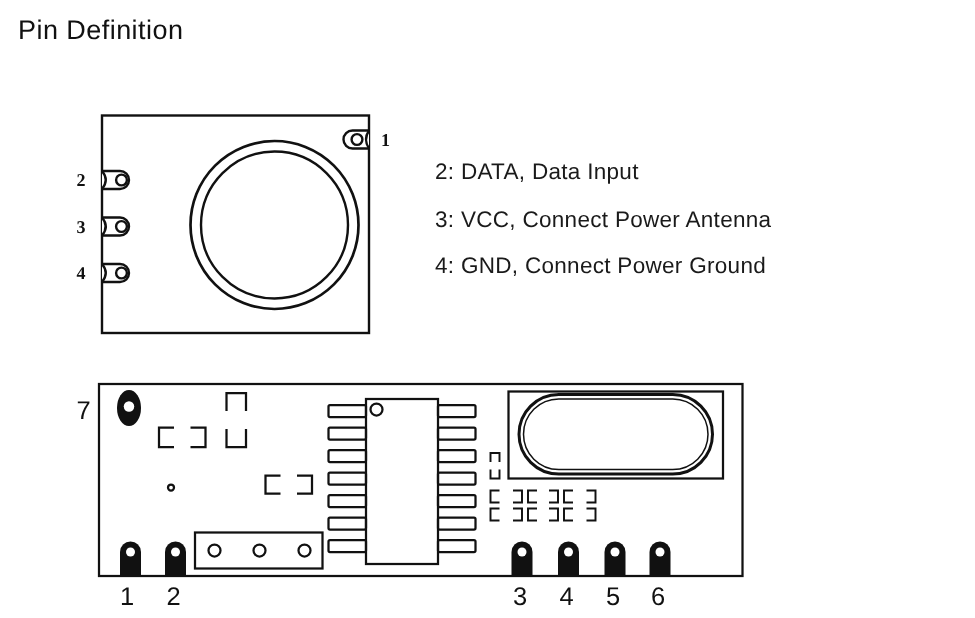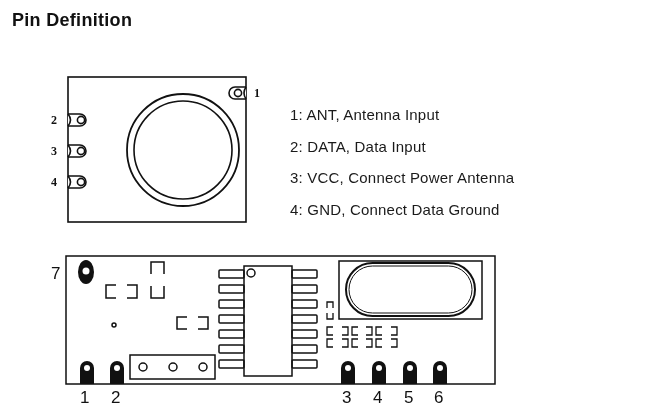--- a/index.html
+++ b/index.html
@@ -1,17 +1,17 @@
 <!DOCTYPE html>
 <html><head>
 <meta charset="utf-8">
 <style>
   html, body { margin: 0; padding: 0; background: #ffffff; }
   body { width: 650px; height: 412px; position: relative; overflow: hidden; font-family: "Liberation Sans", sans-serif; }
-  .title { position: absolute; left: 12px; top: 10px; font-size: 18px; font-weight: bold; color: #111; letter-spacing: 0.3px; }
+  .title { position: absolute; left: 12px; top: 10px; font-size: 18px; font-weight: normal; color: #111; letter-spacing: 0.3px; }
   .pinlist { position: absolute; left: 290px; top: 104px; }
   .pinlist .row { font-size: 15px; color: #1a1a1a; height: 31.5px; line-height: 22px; letter-spacing: 0.2px; }
   svg { position: absolute; left: 0; top: 0; }
   .lbl-serif { font-family: "Liberation Serif", serif; font-weight: bold; font-size: 12px; fill: #111; }
   .lbl-sans { font-family: "Liberation Sans", sans-serif; font-size: 17px; fill: #111; }
 </style>
 </head>
 <body>
 
 <div class="title">Pin Definition</div>
@@ -145,17 +145,16 @@
   <text class="lbl-sans" x="80" y="403">1</text>
   <text class="lbl-sans" x="111" y="403">2</text>
   <text class="lbl-sans" x="342" y="403">3</text>
   <text class="lbl-sans" x="373" y="403">4</text>
   <text class="lbl-sans" x="404" y="403">5</text>
   <text class="lbl-sans" x="434" y="403">6</text>
   <text class="lbl-sans" x="51" y="279">7</text>
 </svg>
 
 <div class="pinlist">
-  <div class="row">1: ANT, Antenna Input</div>
   <div class="row">2: DATA, Data Input</div>
   <div class="row">3: VCC, Connect Power Antenna</div>
-  <div class="row">4: GND, Connect Data Ground</div>
+  <div class="row">4: GND, Connect Power Ground</div>
 </div>
 
 </body></html>

